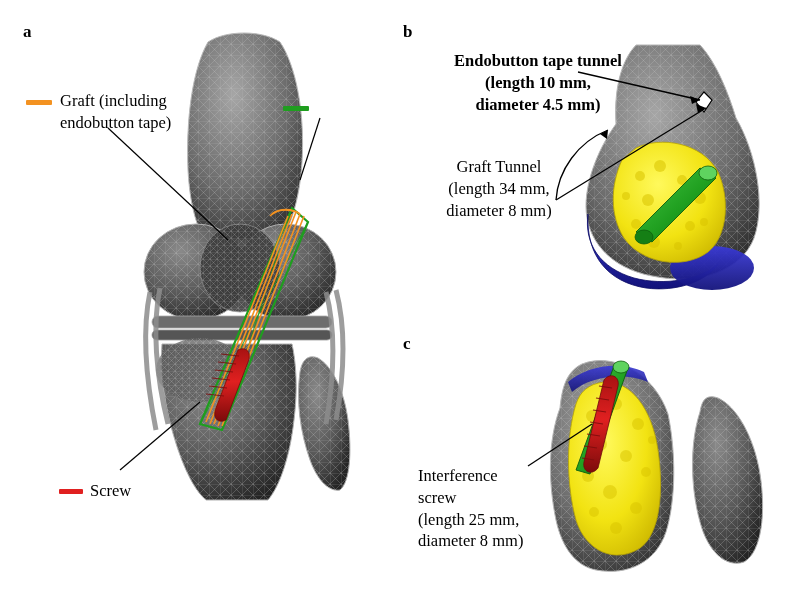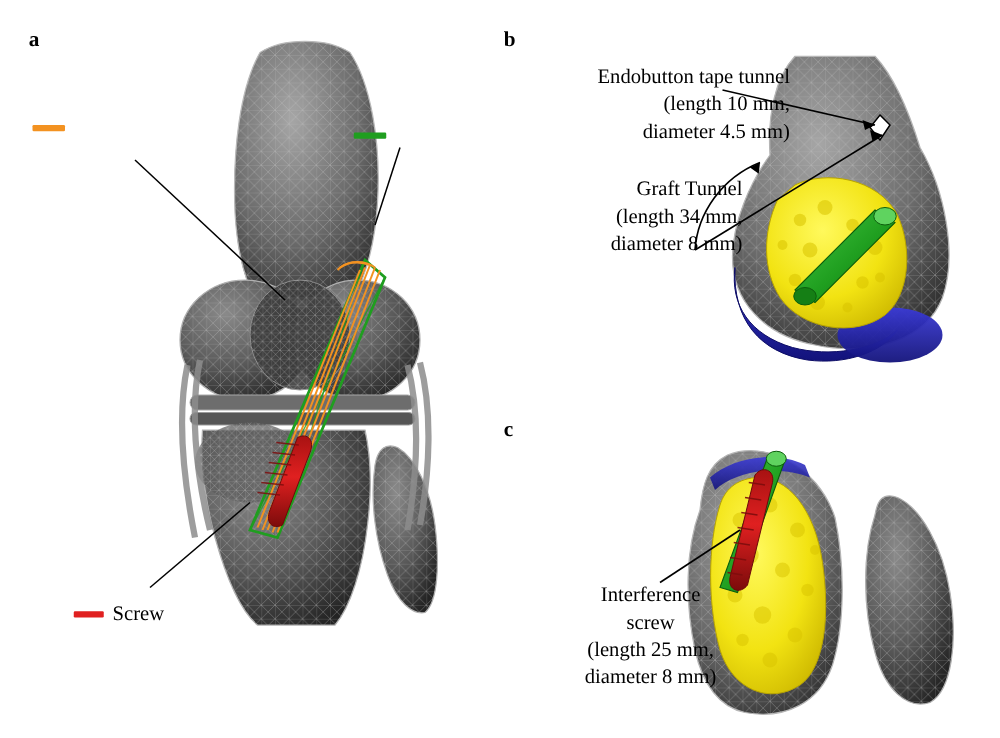--- a/index.html
+++ b/index.html
@@ -194,20 +194,22 @@
 
       <g stroke="#000" stroke-width="1.2" fill="none">
         <path d="M108,128 L228,240"></path>
         <path d="M320,118 L300,180"></path>
         <path d="M120,470 L200,402"></path>
       </g>
     </svg>
   </div>
 
   <div class="legend-line" style="left:26px; top:100px; width:26px; background:#F39221;"></div>
+  <div class="caption" style="left:60px; top:90px; width:185px;">Graft (including
+endobutton tape)</div>
 
   <div class="legend-line" style="left:283px; top:106px; width:26px; background:#1F9E1F;"></div>
 
   <div class="legend-line" style="left:59px; top:489px; width:24px; background:#E02020;"></div>
   <div class="caption" style="left:90px; top:480px; width:110px;">Screw</div>
 
   <div class="panel-letter" style="left:403px; top:22px;">b</div>
 
   <div class="knee-b">
     <svg class="overlay" viewBox="0 0 800 590" style="left:-540px; top:-40px;">
@@ -256,25 +258,25 @@
         <path d="M556,200 C558,170 578,142 608,130"></path>
       </g>
       <g fill="#000">
         <path d="M700,100 L690,96 L692,104 Z"></path>
         <path d="M706,108 L696,104 L698,113 Z"></path>
         <path d="M608,130 L600,134 L607,139 Z"></path>
       </g>
     </svg>
   </div>
 
-  <div class="caption" style="left:412px; top:50px; width:220px; text-align:right;">Endobutton tape tunnel
+  <div class="caption" style="left:428px; top:50px; width:220px; text-align:center;font-weight:bold;">Endobutton tape tunnel
 (length 10 mm,
 diameter 4.5 mm)</div>
 
-  <div class="caption" style="left:404px; top:140px; width:190px; text-align:right;">Graft Tunnel
+  <div class="caption" style="left:404px; top:156px; width:190px; text-align:center;">Graft Tunnel
 (length 34 mm,
 diameter 8 mm)</div>
 
   <div class="panel-letter" style="left:403px; top:334px;">c</div>
 
   <div class="knee-c">
     <svg class="overlay" viewBox="0 0 800 590" style="left:-525px; top:-330px;">
 
       <path d="M560,408 C548,440 548,482 556,520 C562,548 576,566 596,570
                C628,576 656,562 666,532 C676,500 676,452 668,414
@@ -324,18 +326,18 @@
           <path d="M594,460 L582,458"></path>
         </g>
       </g>
 
       <g stroke="#000" stroke-width="1.3" fill="none">
         <path d="M528,466 L592,424"></path>
       </g>
     </svg>
   </div>
 
-  <div class="caption" style="left:418px; top:465px; width:205px; text-align:center;">Interference
+  <div class="caption" style="left:418px; top:465px; width:205px; text-align:left;">Interference
 screw
 (length 25 mm,
 diameter 8 mm)</div>
 
 </div>
 
 </body></html>

